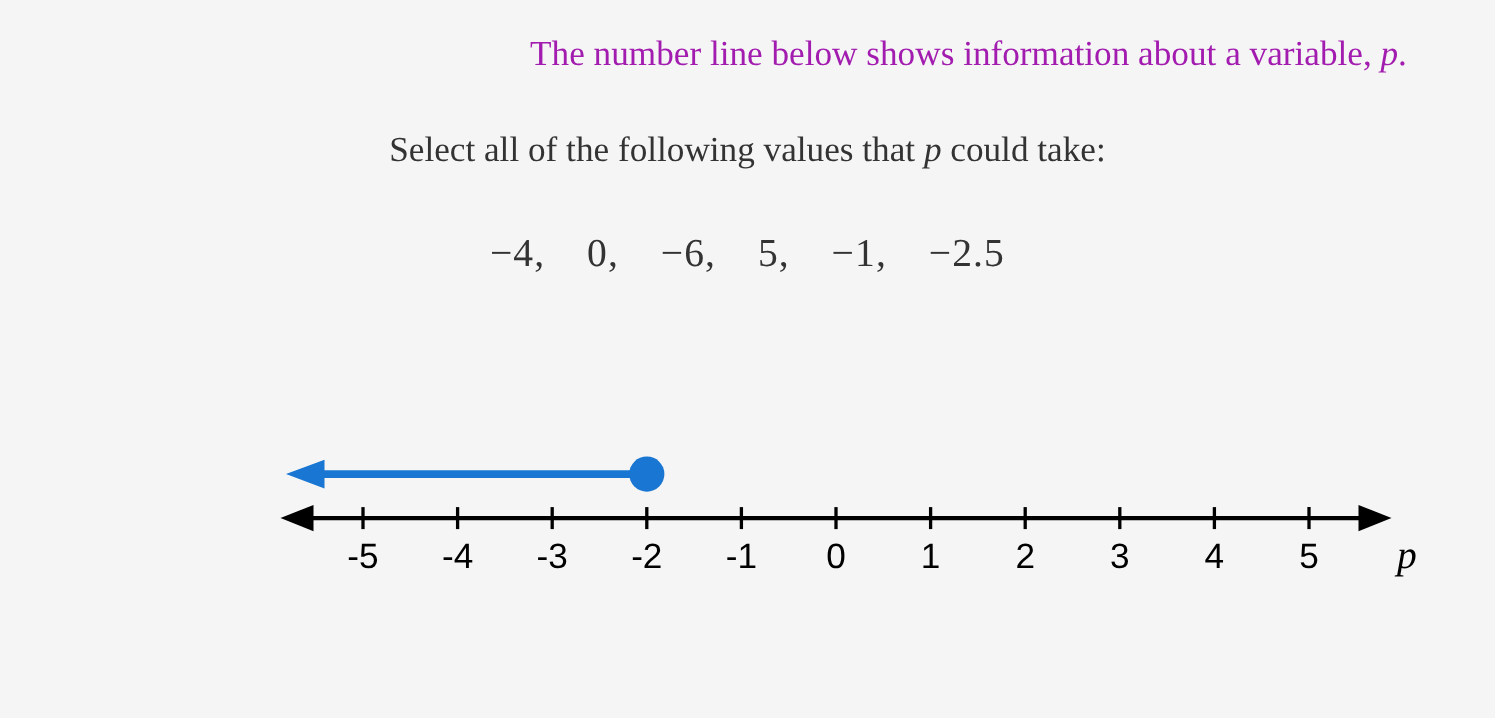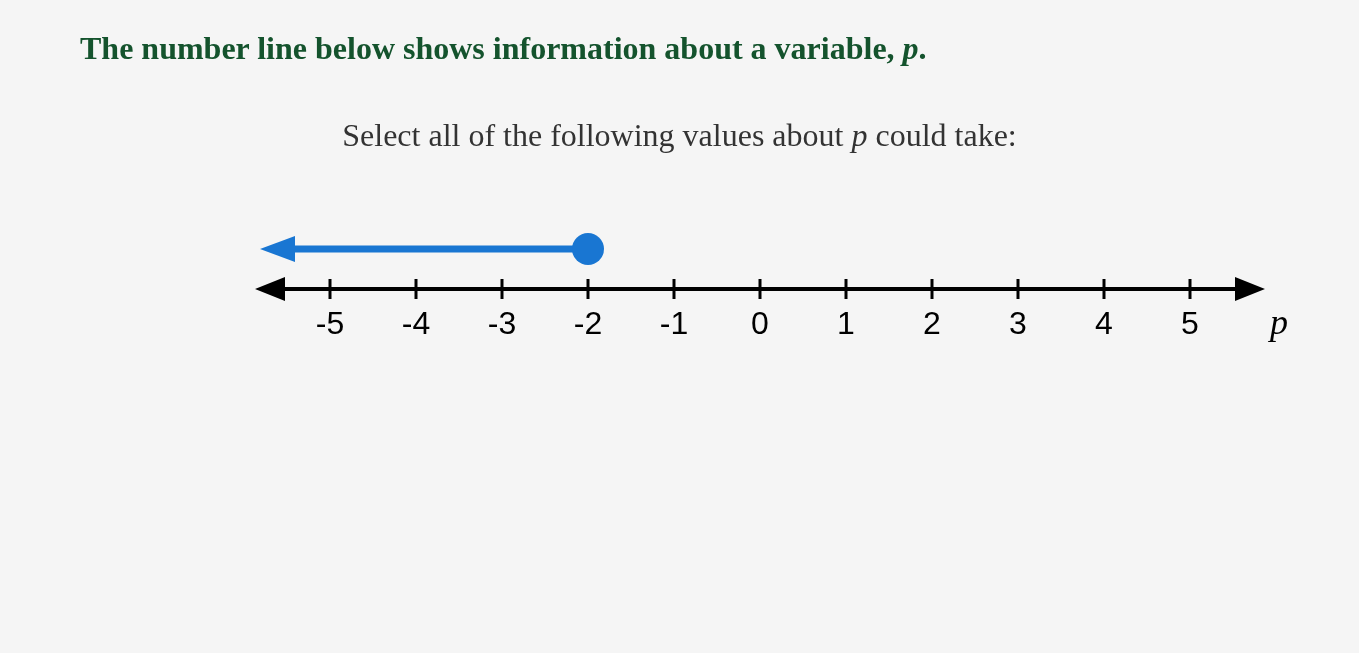--- a/index.html
+++ b/index.html
@@ -15,24 +15,23 @@
       color: #333;
       position: relative;
       overflow: hidden;
     }
     .content {
       width: 100%;
       padding: 30px 80px;
     }
     .question-line1 {
       font-size: 32px;
-      text-align: left;
+      text-align: right;
       margin-bottom: 50px;
-      color: #14532d;
-      font-weight: bold;
+      color: #a21caf;
     }
     .question-line1 .var {
       font-style: italic;
       font-family: 'Times New Roman', serif;
     }
     .question-line2 {
       font-size: 32px;
       text-align: center;
       margin-bottom: 55px;
       color: #333;
@@ -66,21 +65,29 @@
     }
   </style>
 </head>
 <body>
 
 <div class="content">
   <p class="question-line1">
     <span>The number line below shows information about a variable, </span><span class="var">p</span><span>.</span>
   </p>
   <p class="question-line2">
-    <span>Select </span><span class="bold">all</span><span> of the following values about </span><span class="var">p</span><span> could take:</span>
+    <span>Select </span><span class="bold">all</span><span> of the following values that </span><span class="var">p</span><span> could take:</span>
+  </p>
+  <p class="values-line">
+    <span>−4,</span>
+    <span>0,</span>
+    <span>−6,</span>
+    <span>5,</span>
+    <span>−1,</span>
+    <span>−2.5</span>
   </p>
 
   <div class="number-line-container">
     <svg width="1050" height="150" viewBox="0 0 1050 150">
 
       <line x1="20" y1="80" x2="1000" y2="80" stroke="#000" stroke-width="4"></line>
 
       <polygon points="5,80 35,68 35,92" fill="#000"></polygon>
 
       <polygon points="1015,80 985,68 985,92" fill="#000"></polygon>

